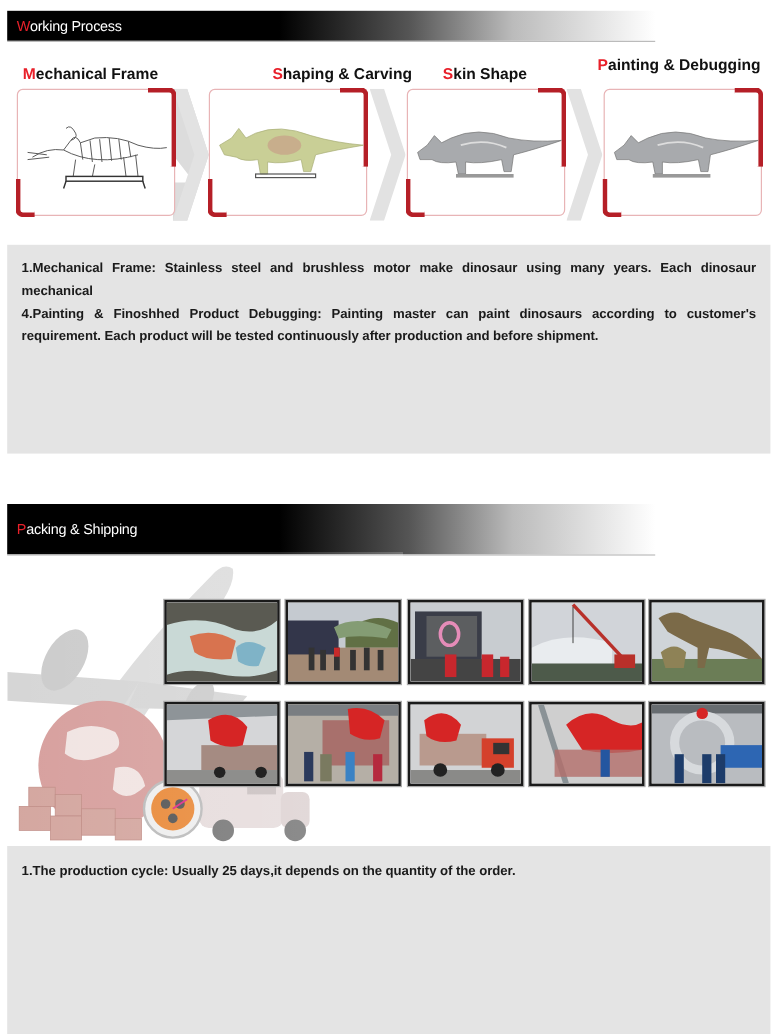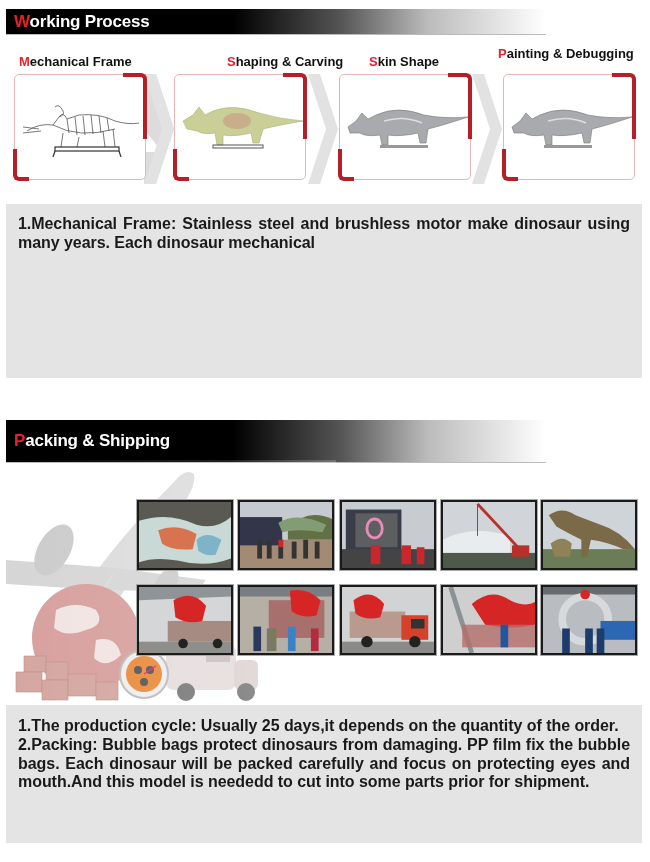--- a/index.html
+++ b/index.html
@@ -5,21 +5,21 @@
   * { box-sizing: border-box; margin: 0; padding: 0; }
   html, body { width: 650px; height: 862px; background: #ffffff; overflow: hidden; }
   body { font-family: "Liberation Sans", sans-serif; position: relative; color: #111; }
 
   .section-header {
     position: absolute; left: 6px; width: 540px; height: 26px;
     background: linear-gradient(to right, #000 0%, #000 42%, #555 62%, #bbb 78%, #fff 100%);
     display: flex; align-items: center; padding-left: 8px;
     border-bottom: 1px solid #bbb;
   }
-  .section-header .title { color: #fff; font-weight: bold; font-size: 17px; letter-spacing: -0.2px; }
+  .section-header .title { color: #fff; font-weight: normal; font-size: 12px; letter-spacing: -0.2px; }
   .section-header .first { color: #e8202a; }
 
   .step-label { position: absolute; font-weight: bold; font-size: 13px; color: #111; white-space: nowrap; }
   .step-label .first { color: #e8202a; }
 
   .card {
     position: absolute; top: 74px; width: 132px; height: 106px;
     background: #fff; border: 1px solid #e8b4b6; border-radius: 5px;
   }
   .card .corner-tr {
@@ -32,21 +32,21 @@
   }
   .card svg { position: absolute; left: 4px; top: 18px; }
 
   .arrow { position: absolute; top: 74px; width: 30px; height: 110px; }
 
   .text-panel {
     position: absolute; left: 6px; width: 636px; background: #e4e4e4;
     padding: 10px 12px 10px 12px;
   }
   .text-panel p {
-    font-size: 16px; line-height: 18.8px; font-weight: bold; color: #1a1a1a;
+    font-size: 11px; line-height: 18.8px; font-weight: bold; color: #1a1a1a;
     text-align: justify; letter-spacing: -0.05px;
   }
 
   .collage { position: absolute; left: 6px; top: 460px; width: 330px; height: 248px; overflow: hidden; }
 
   .photo {
     position: absolute; width: 96px; height: 70px;
     border: 2px solid #1a1a1a; background: #ddd; overflow: hidden;
     box-shadow: 0 0 0 1px #aaa;
   }
@@ -117,20 +117,21 @@
     <div class="corner-bl"></div>
   <svg width="124" height="68" viewBox="0 0 124 68">
     <path d="M4 34 L12 28 L18 20 L24 26 L32 22 Q54 12 80 22 Q100 26 124 24 Q100 32 84 36 L82 50 L76 50 L74 40 Q56 44 44 42 L44 52 L38 52 L36 42 Q22 44 16 40 L6 40 Z" fill="#a8aaad" stroke="#777" stroke-width="0.6"></path>
     <path d="M40 28 Q60 22 78 30" stroke="#ddd" stroke-width="1.5" fill="none"></path>
     <rect x="36" y="52" width="48" height="3" fill="#999"></rect>
   </svg>
 </div>
 
 <div class="text-panel" style="top:204px; height:174px; padding-top:11px;">
   <p>1.Mechanical Frame: Stainless steel and brushless motor make dinosaur using many years. Each dinosaur mechanical</p>
+  <p>4.Painting &amp; Finoshhed Product Debugging: Painting master can paint dinosaurs according to customer's requirement. Each product will be tested continuously after production and before shipment.</p>
 </div>
 
 <div class="section-header" style="top:420px; height:43px;">
   <span class="title"><span class="first">P</span><span>acking &amp; Shipping</span></span>
 </div>
 
 <div class="collage">
   <svg width="330" height="248" viewBox="0 0 330 248">
     <defs>
       <linearGradient id="fadeR" x1="0" x2="1" y1="0" y2="0">
@@ -292,16 +293,15 @@
       <circle cx="44" cy="8" r="5" fill="#d62525"></circle>
       <rect x="60" y="36" width="36" height="20" fill="#2d66b3"></rect>
       <g fill="#1d3c6a">
         <rect x="20" y="44" width="8" height="26"></rect>
         <rect x="44" y="44" width="8" height="26"></rect>
         <rect x="56" y="44" width="8" height="26"></rect>
       </g>
     </svg>
 </div>
 
-<div class="text-panel" style="top:705px; height:138px; padding-top:12px;">
+<div class="text-panel" style="top:705px; height:158px; padding-top:12px;">
   <p>1.The production cycle: Usually 25 days,it depends on the quantity of the order.</p>
-  <p>2.Packing: Bubble bags protect dinosaurs from damaging. PP film fix the bubble bags. Each dinosaur will be packed carefully and focus on protecting eyes and mouth.And this model is neededd to cut into some parts prior for shipment.</p>
 </div>
 
 </body></html>

